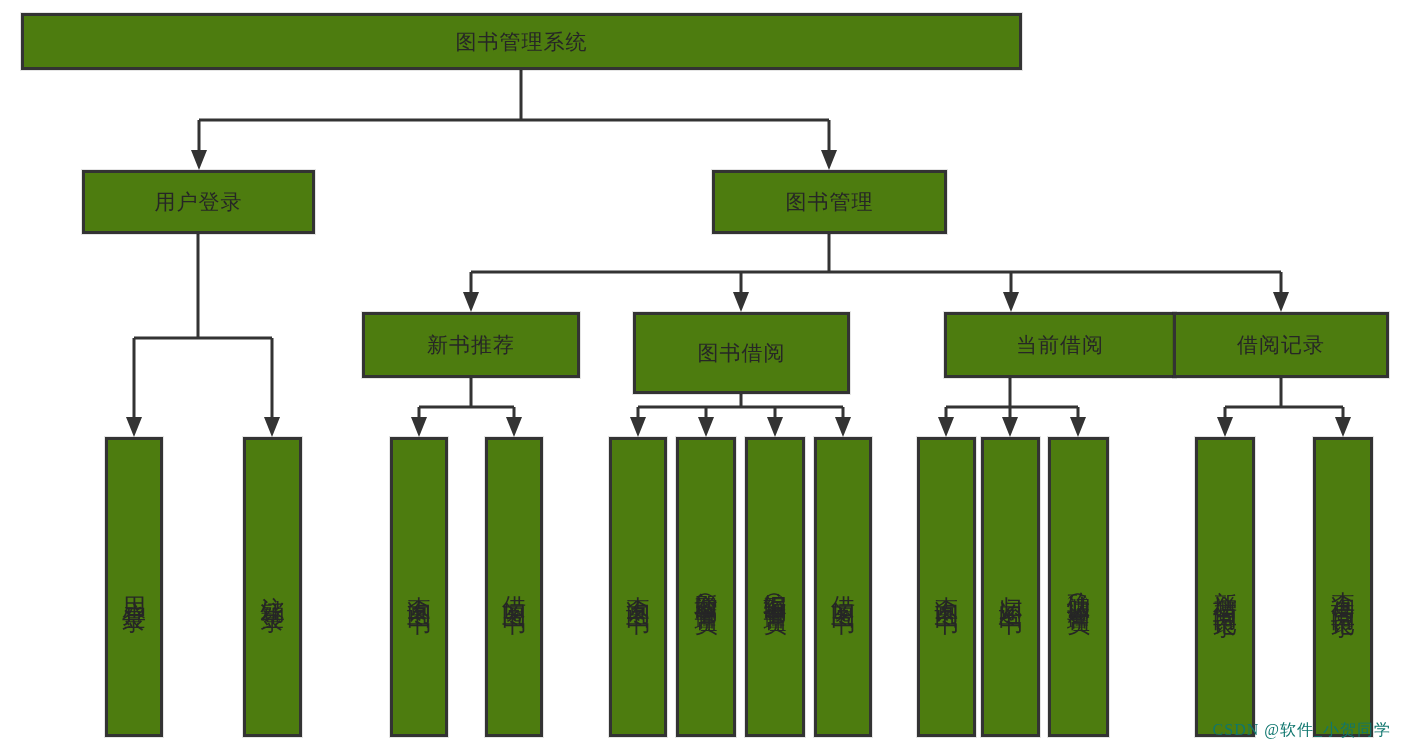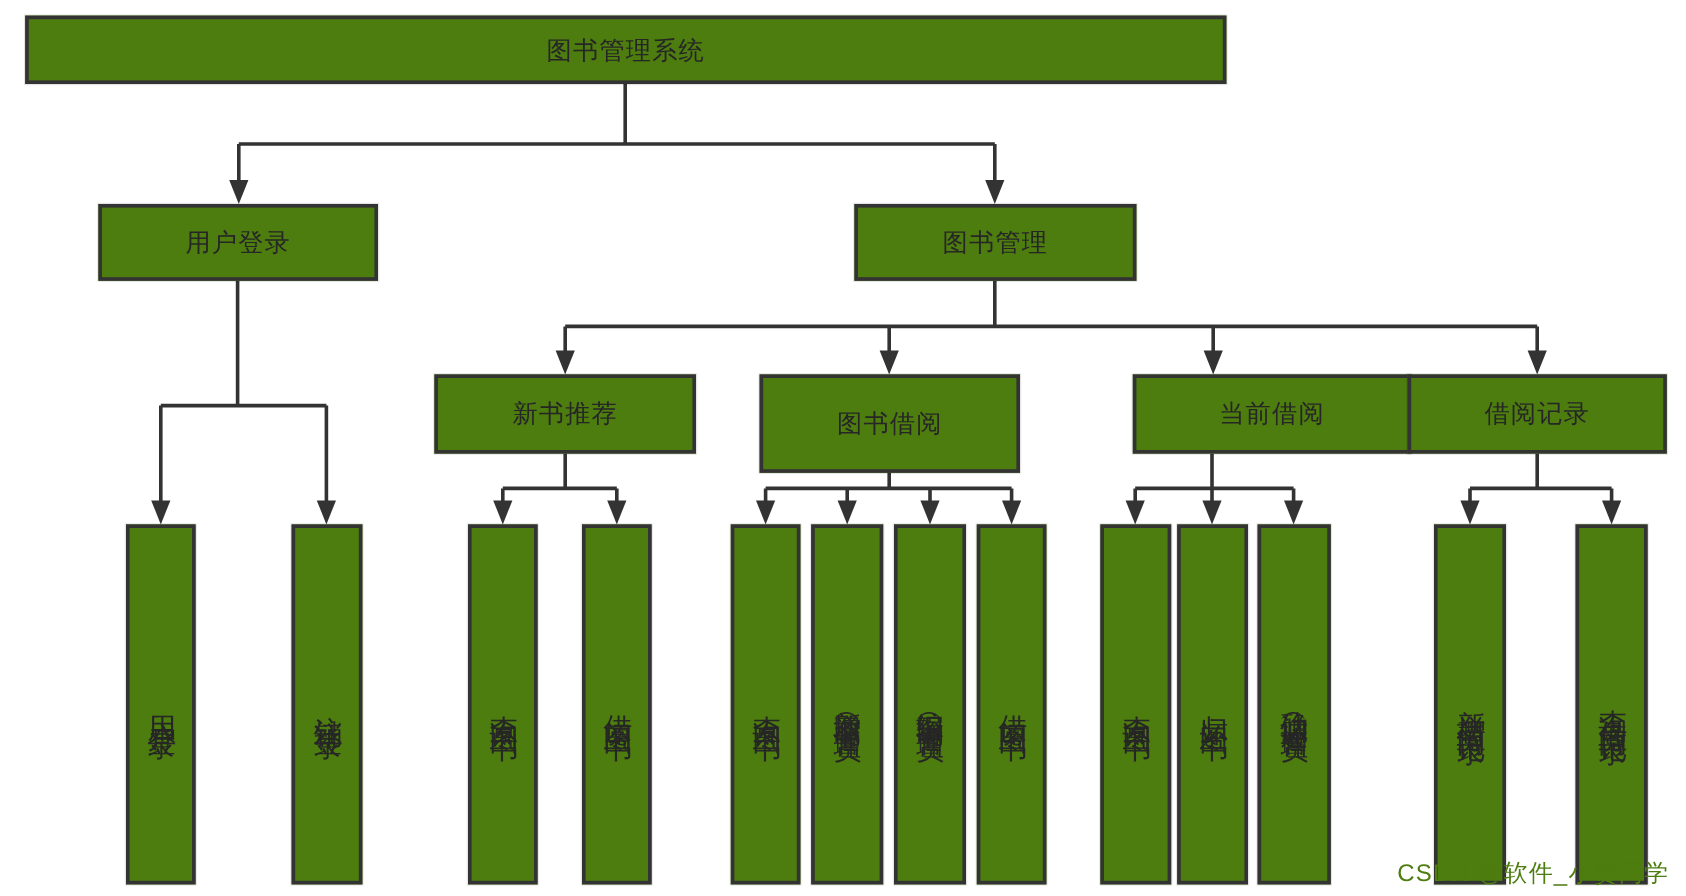--- a/index.html
+++ b/index.html
@@ -25,24 +25,25 @@
     writing-mode:vertical-rl;
     font-size:24px;
     letter-spacing:5px;
     line-height:1;
     white-space:nowrap;
   }
   .vbox.long span{font-size:23px;letter-spacing:3px;}
   #watermark{
     position:absolute;
     right:14px;bottom:6px;
-    font-size:20px;
-    color:#4d7c0f;
+    font-size:16px;
+    color:#0f766e;
     letter-spacing:1px;
     pointer-events:none;
+    font-family:Liberation Serif, serif;
   }
 </style>
 </head>
 <body>
 
 <div id="stage">
 
   <svg id="wires" viewBox="0 0 1405 747" xmlns="http://www.w3.org/2000/svg">
     <g stroke="#333333" stroke-width="3" fill="none">
 

